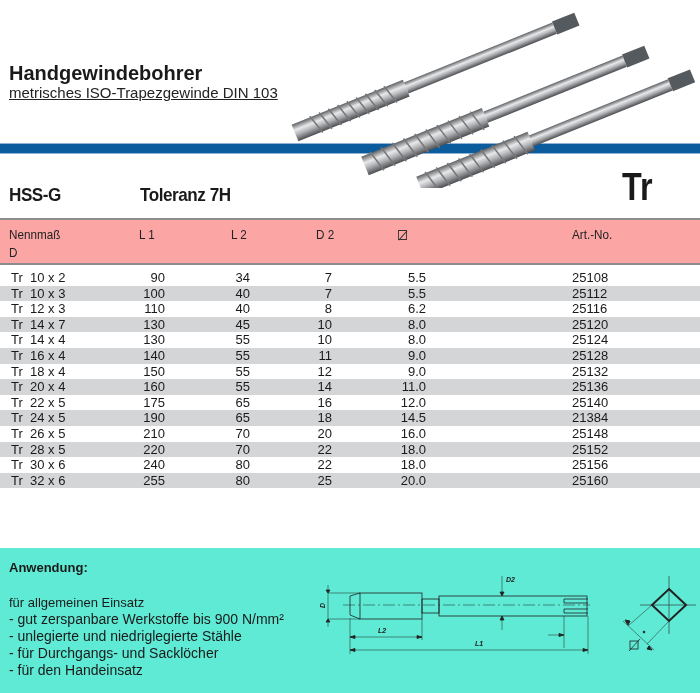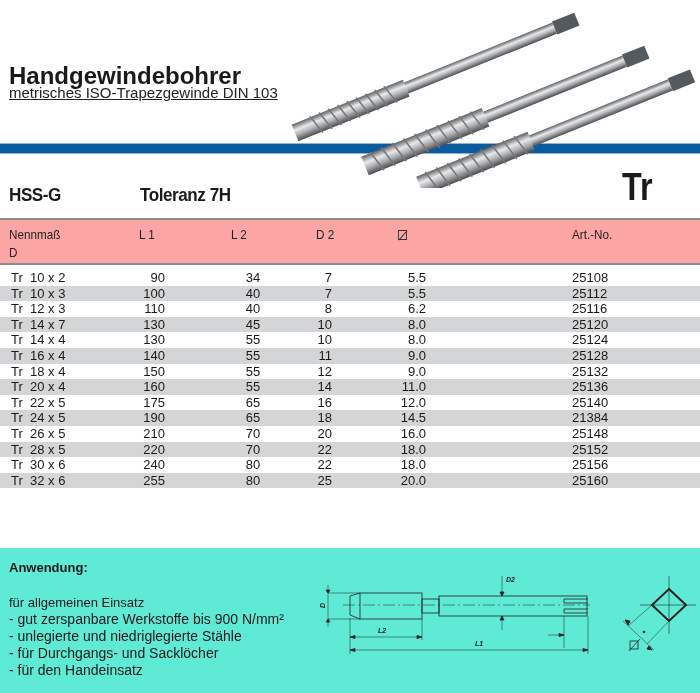--- a/index.html
+++ b/index.html
@@ -1,19 +1,19 @@
 <!DOCTYPE html>
 <html><head>
 <meta charset="utf-8">
 <style>
   * { box-sizing: border-box; margin: 0; padding: 0; }
   html, body { width: 700px; height: 693px; background: #ffffff; overflow: hidden; }
   body { position: relative; font-family: "Liberation Sans", sans-serif; color: #1a1a1a; }
 
-  .title { position: absolute; left: 9px; top: 62px; font-size: 24px; font-weight: bold; color: #1a1a1a; }
+  .title { position: absolute; left: 9px; top: 62px; font-size: 20px; font-weight: bold; color: #1a1a1a; }
   .subtitle { position: absolute; left: 9px; top: 84px; font-size: 15px; color: #222; text-decoration: underline; }
 
   .blue-band { position: absolute; left: 0; top: 143px; width: 700px; height: 11px;
     background: #0b5c9c; border-top: 1px solid #8fb3d6; border-bottom: 1px solid #8fb3d6; }
 
   .product-image { position: absolute; left: 270px; top: 8px; width: 430px; height: 180px; }
 
   .spec-hss { position: absolute; left: 9px; top: 184px; font-size: 19px; font-weight: bold; letter-spacing: -0.5px; transform: scaleX(0.9); transform-origin: left; }
   .spec-tol { position: absolute; left: 140px; top: 184px; font-size: 19px; font-weight: bold; letter-spacing: -0.5px; transform: scaleX(0.9); transform-origin: left; }
   .spec-tr { position: absolute; left: 622px; top: 166px; font-size: 38px; font-weight: bold; transform: scaleX(0.85); transform-origin: left; }
@@ -28,21 +28,21 @@
   .thead .h-sq { left: 398px; top: 10px; width: 10px; height: 10px; border: 1px solid #333; }
   .thead .h-sq::after { content: ""; position: absolute; left: 4px; top: -2px; width: 1px; height: 13px; background: #333; transform: rotate(45deg); }
   .thead .h-art { left: 572px; }
 
   .tbody { position: absolute; left: 0; top: 270px; width: 700px; }
   .row { position: relative; height: 15.6px; font-size: 13px; color: #1a1a1a; }
   .row:nth-child(even) { background: #d4d5d7; }
   .row span { position: absolute; top: 0px; line-height: 15.6px; }
   .c-d { left: 11px; white-space: pre; }
   .c-l1 { left: 120px; width: 45px; text-align: right; }
-  .c-l2 { left: 238px; width: 30px; text-align: center; }
+  .c-l2 { left: 220px; width: 30px; text-align: right; }
   .c-d2 { left: 300px; width: 32px; text-align: right; }
   .c-sq { left: 390px; width: 36px; text-align: right; }
   .c-art { left: 572px; }
 
   .app-panel { position: absolute; left: 0; top: 548px; width: 700px; height: 145px; background: #5eead4; }
   .app-title { position: absolute; left: 9px; top: 12px; font-size: 13px; font-weight: bold; }
   .app-sub { position: absolute; left: 9px; top: 47px; font-size: 13px; font-weight: normal; }
   .app-list { position: absolute; left: 9px; top: 63px; font-size: 14px; line-height: 17px; list-style: none; }
 
   .diagram { position: absolute; left: 310px; top: 560px; width: 280px; height: 110px; }

